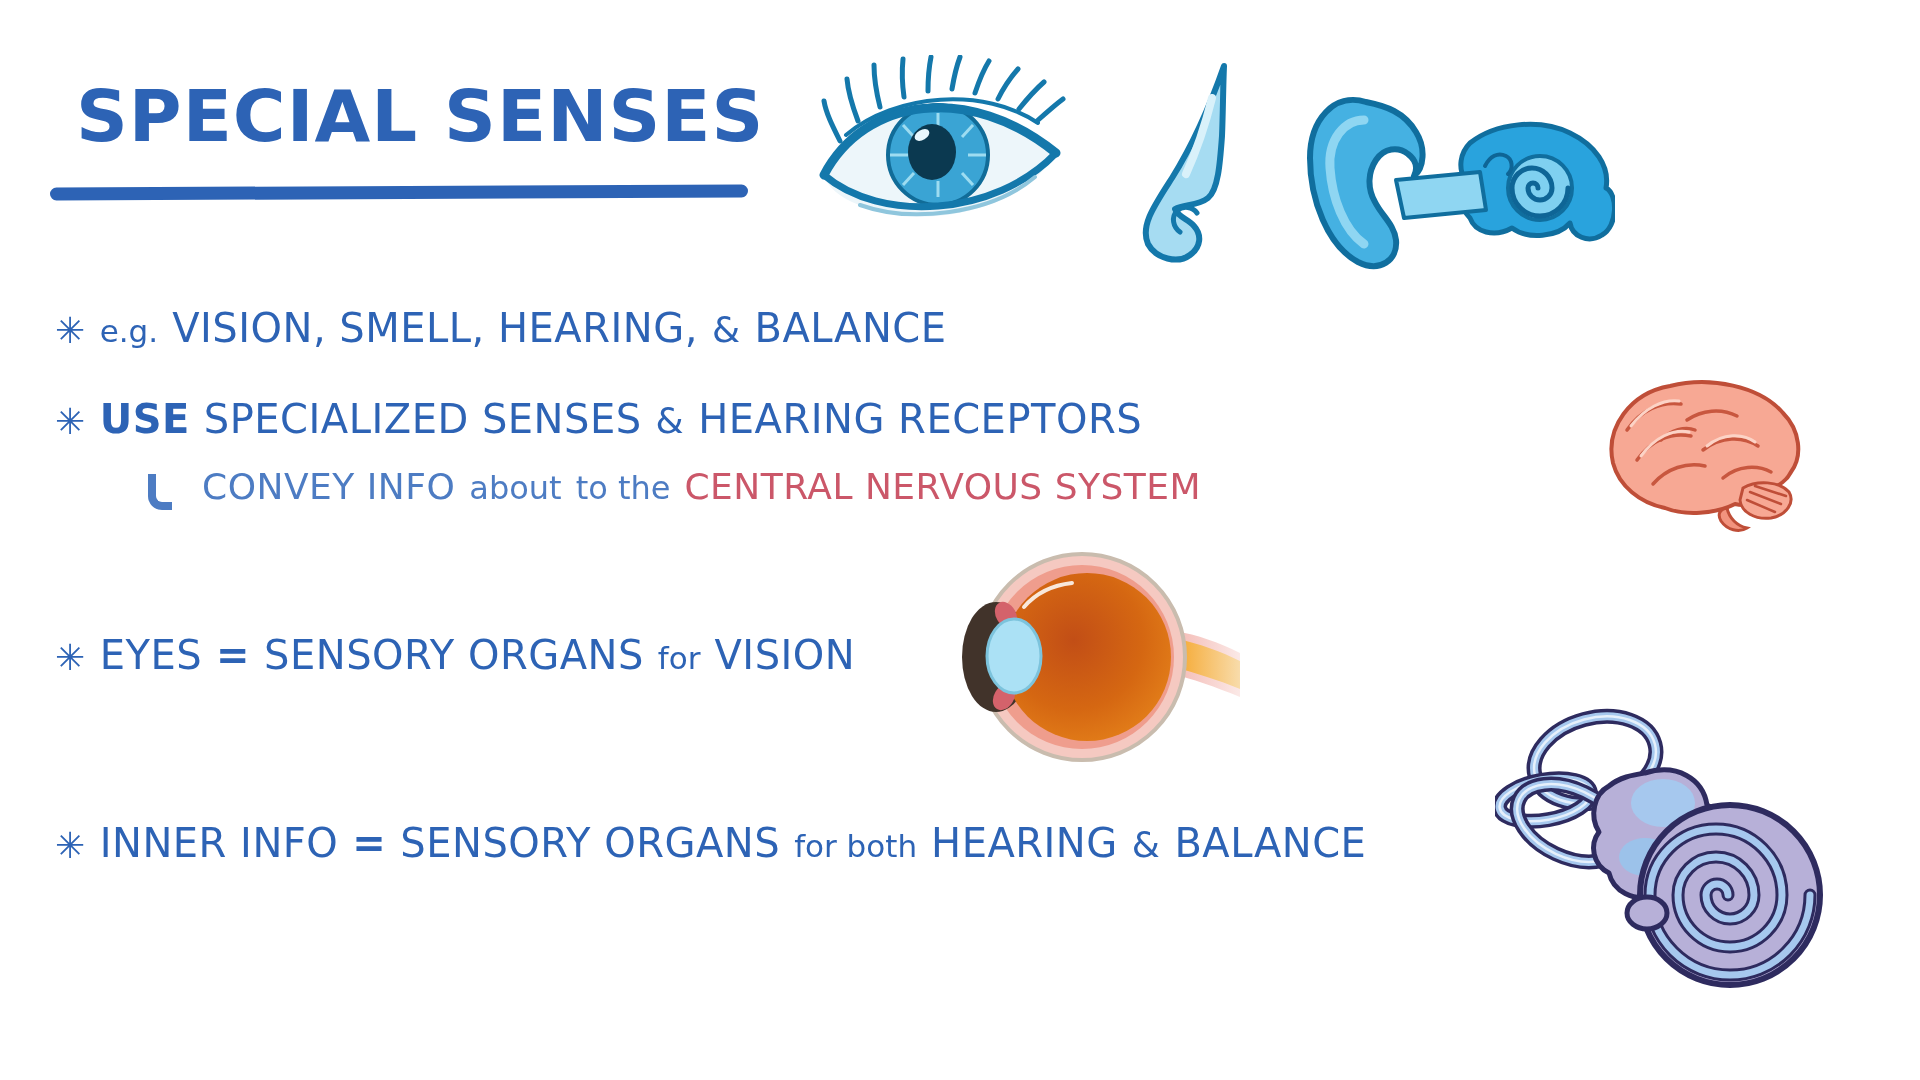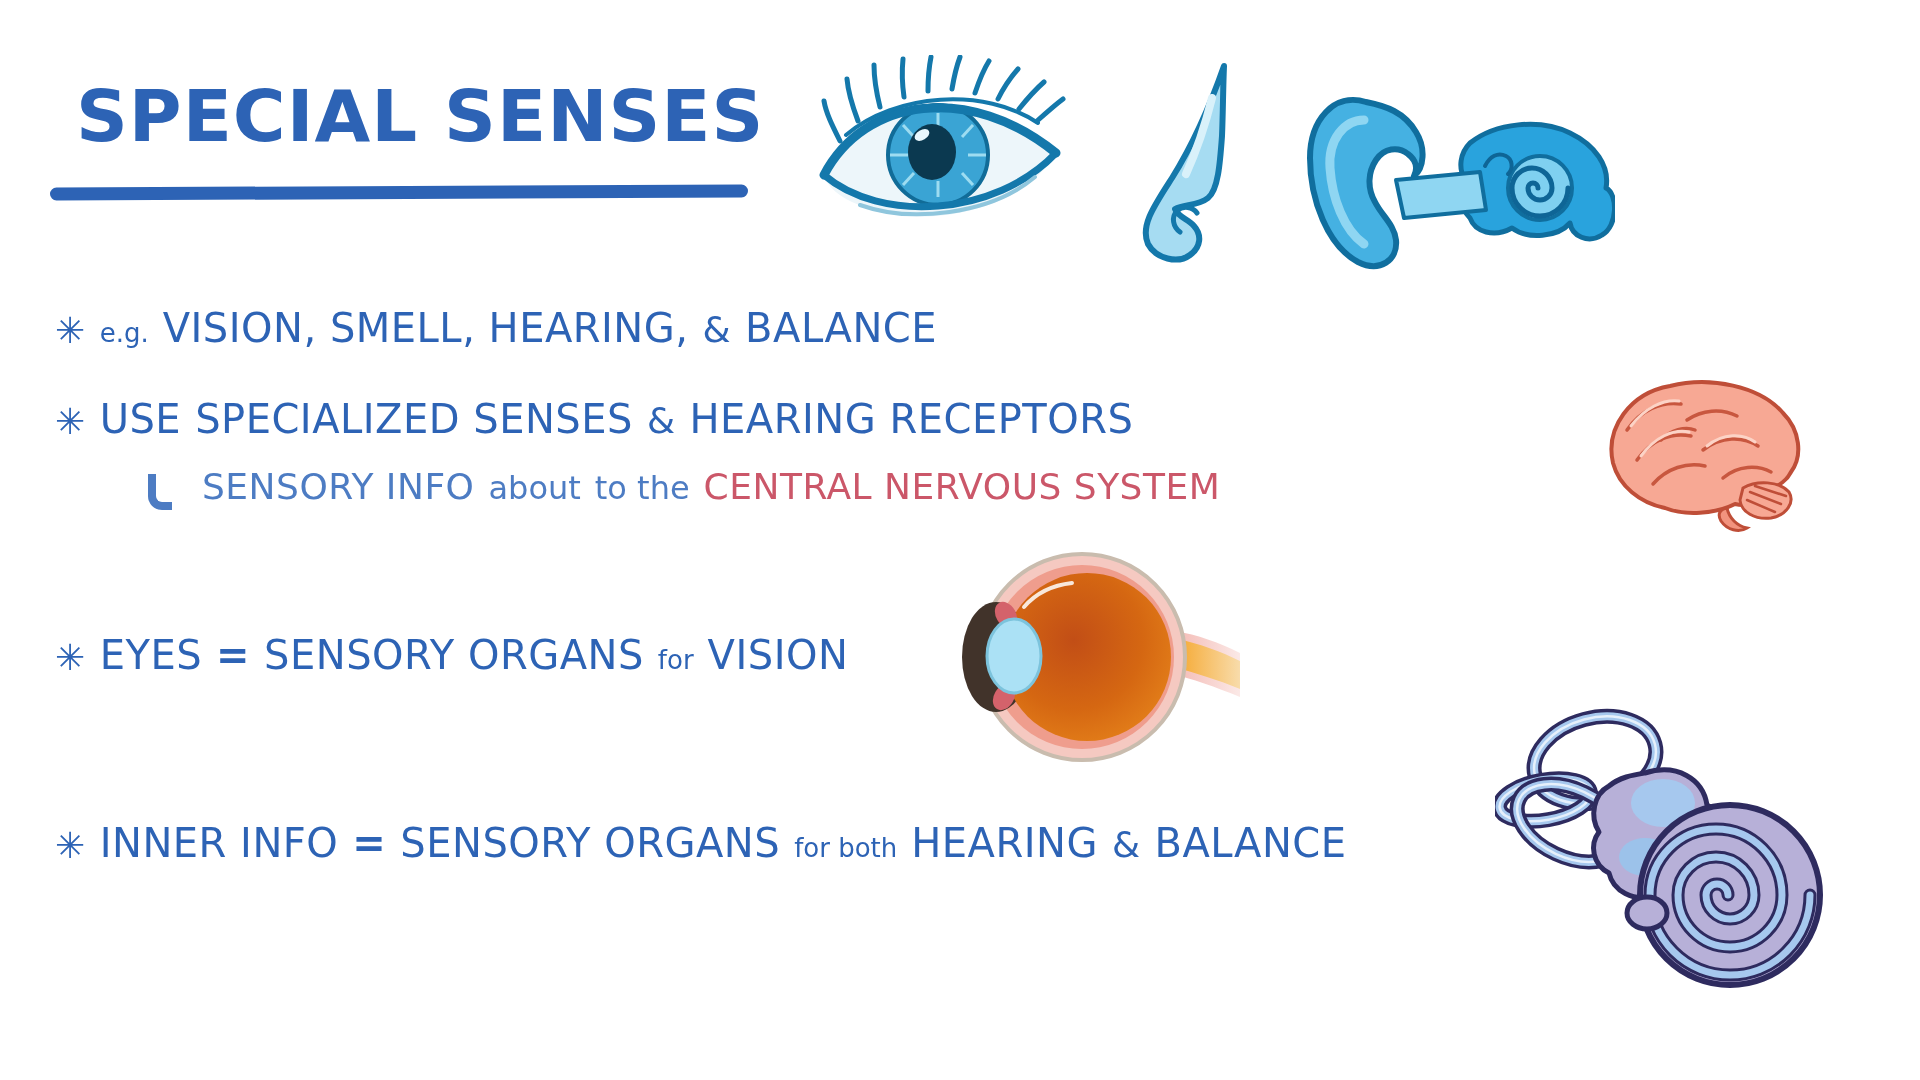--- a/index.html
+++ b/index.html
@@ -9,22 +9,22 @@
 
   .page-title { position: absolute; left: 48px; top: 74px; font-size: 72px; font-weight: 800;
     letter-spacing: 1px; color: #2d63b5; white-space: nowrap; margin-left: 28px; }
   .title-underline { position: absolute; left: 50px; top: 186px; width: 698px; height: 13px;
     background: #2d63b5; border-radius: 8px; transform: rotate(-0.25deg); }
 
   .line { position: absolute; display: flex; align-items: baseline; gap: 14px;
     color: #2d63b5; font-weight: 700; font-size: 40px; letter-spacing: 0.5px; white-space: nowrap; }
   .marker { font-size: 36px; font-weight: 400; transform: translateY(1px); }
   .caps { font-weight: 400; }
-  .caps-mid { font-weight: 400; }
-  .script { font-size: 26px; font-weight: 500; letter-spacing: 0; }
+  .caps-mid { font-weight: 700; }
+  .script { font-size: 31px; font-weight: 500; letter-spacing: 0; }
   .amp { font-weight: 400; font-size: 36px; }
   .eq { font-weight: 700; }
 
   .line-b1 { left: 55px; top: 305px; }
   .line-b2 { left: 55px; top: 396px; }
   .line-sub { left: 148px; top: 466px; color: #4d7cc3; font-size: 36px; }
   .line-sub .script { font-size: 32px; }
   .line-sub .red { color: #cb5769; text-align: right; }
   .line-b3 { left: 55px; top: 632px; }
   .line-b4 { left: 55px; top: 820px; }
@@ -122,21 +122,21 @@
   <div class="line line-b2">
     <span class="marker">✳</span>
     <span class="caps-mid">USE</span>
     <span class="caps">SPECIALIZED SENSES</span>
     <span class="amp">&amp;</span>
     <span class="caps">HEARING RECEPTORS</span>
   </div>
 
   <div class="line line-sub">
     <span class="bracket"></span>
-    <span class="caps">SENSORY INFO</span>
+    <span class="caps">CONVEY INFO</span>
     <span class="script">about</span>
     <span class="script">to the</span>
     <span class="caps red">CENTRAL NERVOUS SYSTEM</span>
   </div>
 
   <div class="illus illus-brain">
     <svg viewBox="0 0 215 170" xmlns="http://www.w3.org/2000/svg">
       <path d="M18,95 C10,60 35,25 75,18 C115,8 165,18 188,45 C205,62 208,88 196,104 C192,112 184,118 176,120
                C170,132 155,140 140,136 C120,146 90,148 70,140 C45,135 24,118 18,95 Z" fill="#f7a894" stroke="#bf4e38" stroke-width="4" stroke-linejoin="round"></path>
       <path d="M148,120 C162,112 184,113 194,124 C200,134 192,147 176,150 C160,152 146,144 145,132 Z" fill="#f7a894" stroke="#bf4e38" stroke-width="3"></path>

